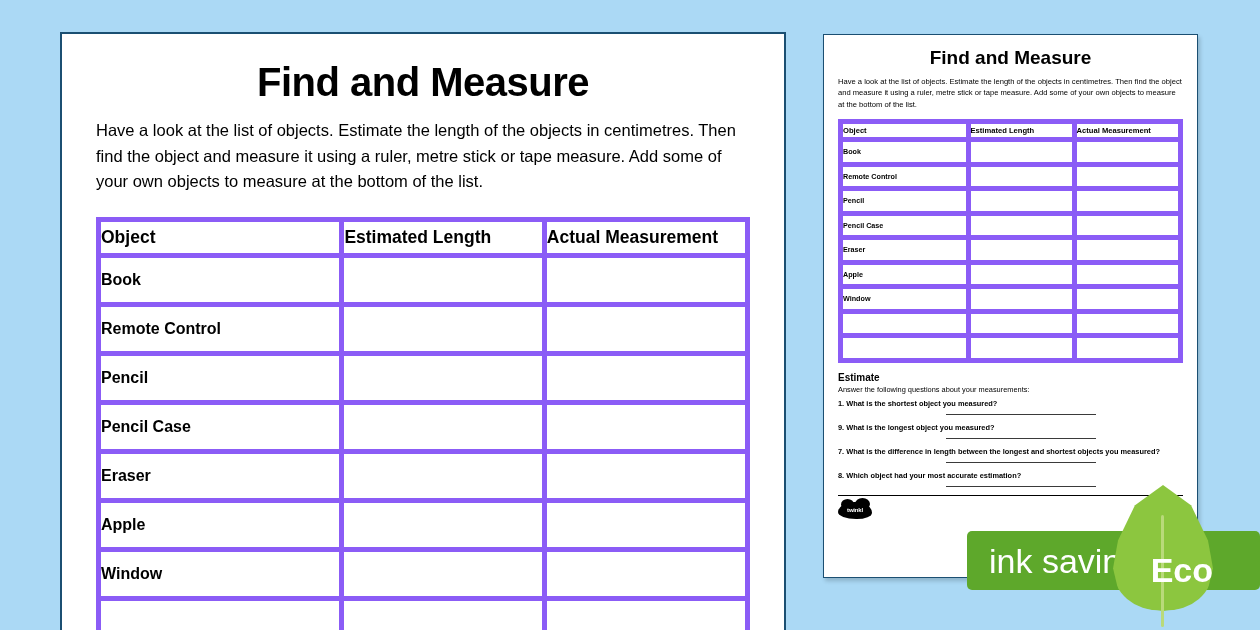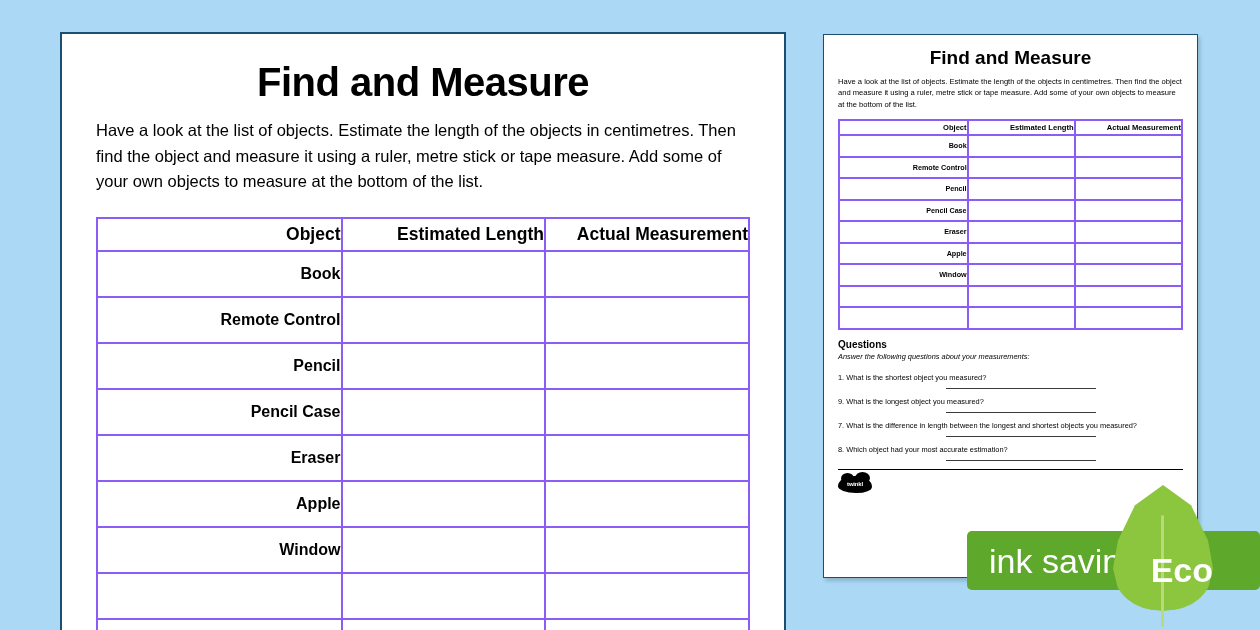--- a/index.html
+++ b/index.html
@@ -45,22 +45,22 @@
     color: #000;
     margin: 0 0 22px 0;
   }
 
   table.sheet {
     border-collapse: collapse;
     width: 100%;
     table-layout: fixed;
   }
   table.sheet td, table.sheet th {
-    border: 2px solid #8b5cf6;
-    text-align: right;
+    border: 5px solid #8b5cf6;
+    text-align: left;
     vertical-align: middle;
     color: #000;
   }
   .main-table th {
     font-size: 17.5px;
     font-weight: bold;
     height: 31px;
     padding: 0;
   }
   .main-table td {
@@ -121,27 +121,27 @@
 
   .q-heading {
     font-size: 10px;
     font-weight: bold;
     color: #000;
     margin: 9px 0 2px 0;
   }
   .q-sub {
     font-size: 7.4px;
     color: #000;
-    margin: 0 0 12px 0;
-    font-style: italic;
+    margin: 0 0 5px 0;
   }
   .q-item {
     font-size: 7.4px;
     color: #000;
     margin: 0 0 2px 0;
+    font-weight: bold;
   }
   .q-line {
     height: 1px;
     background: #3a3a3a;
     width: 150px;
     margin: 6px 0 8px 108px;
   }
 
   .thumb-footer-rule {
     height: 1px;
@@ -384,21 +384,21 @@
           <td></td>
         </tr>
         <tr>
           <td></td>
           <td></td>
           <td></td>
         </tr>
       </tbody>
     </table>
 
-    <div class="q-heading">Questions</div>
+    <div class="q-heading">Estimate</div>
     <div class="q-sub">Answer the following questions about your measurements:</div>
 
     <div class="q-item">1. What is the shortest object you measured?</div>
     <div class="q-line"></div>
 
     <div class="q-item">9. What is the longest object you measured?</div>
     <div class="q-line"></div>
 
     <div class="q-item">7. What is the difference in length between the longest and shortest objects you measured?</div>
     <div class="q-line"></div>

